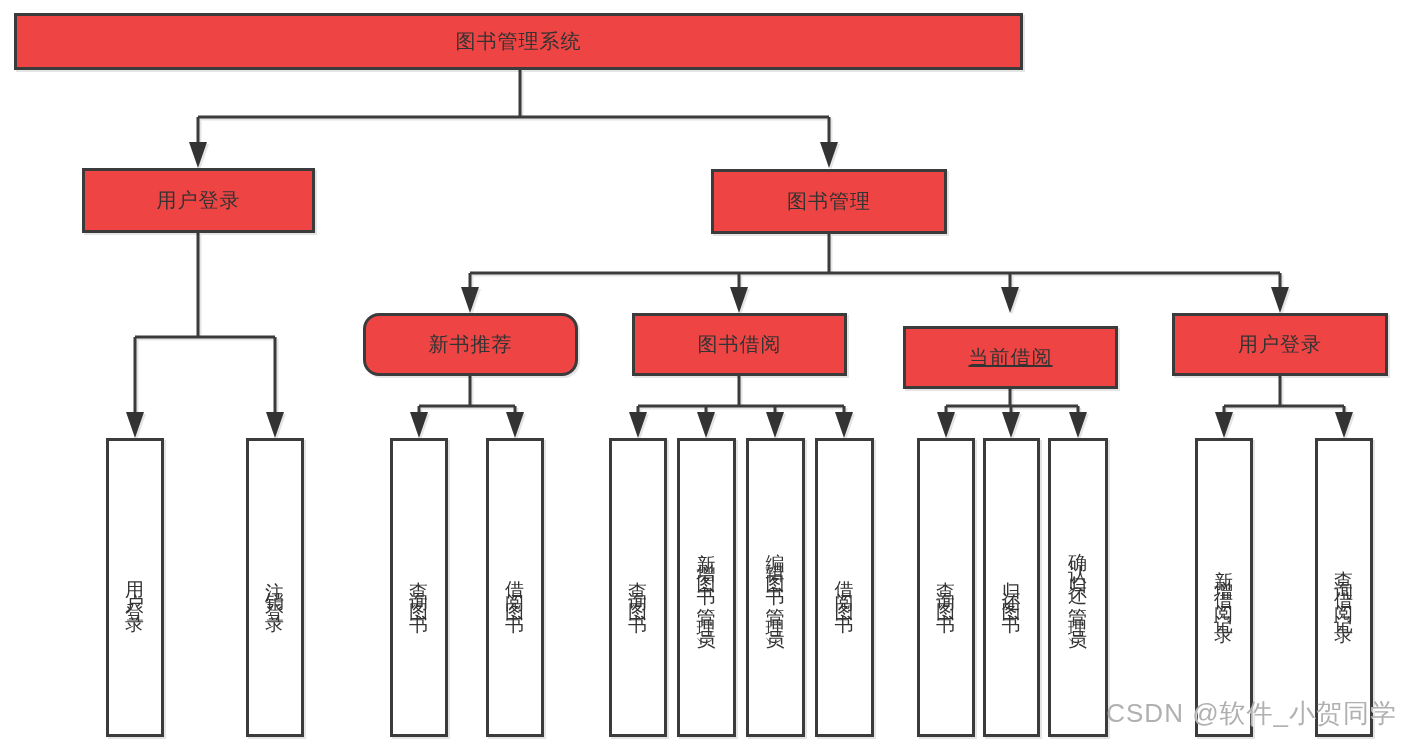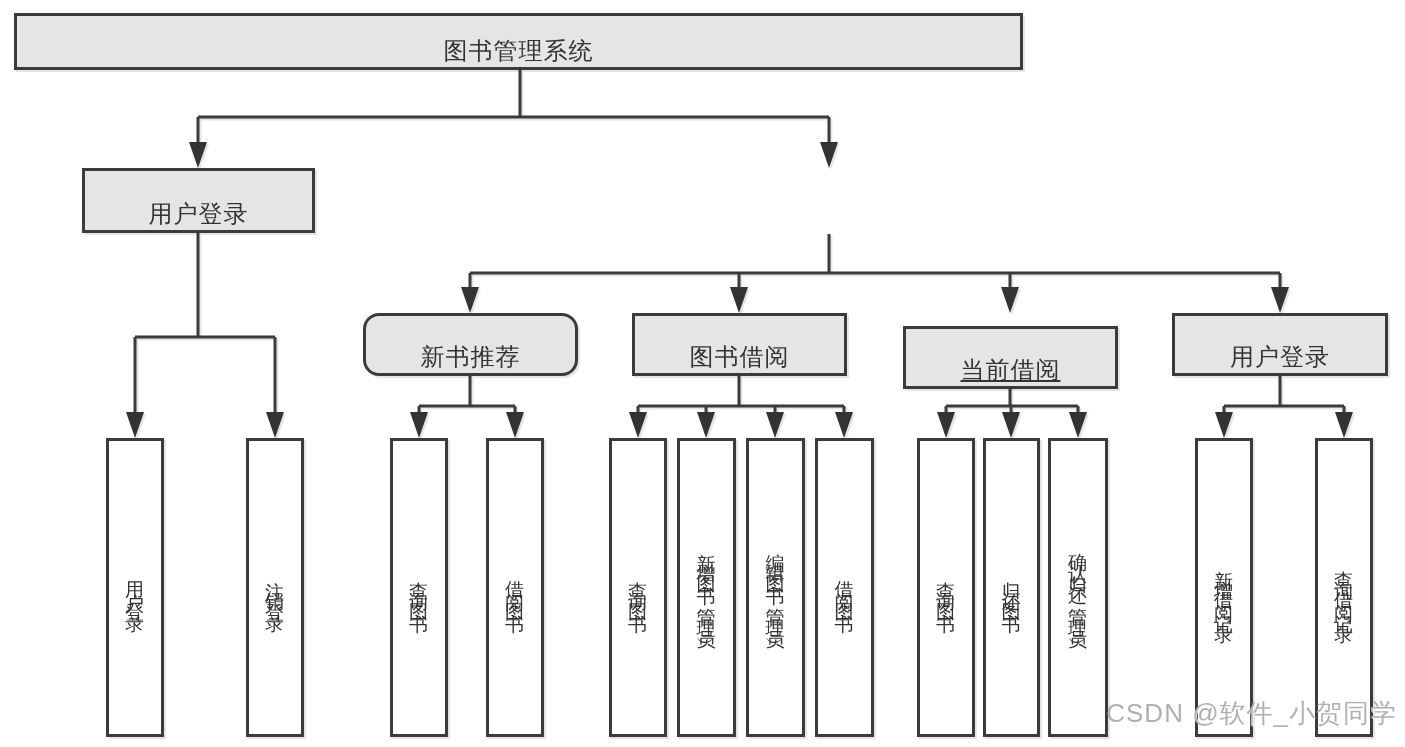--- a/index.html
+++ b/index.html
@@ -23,25 +23,25 @@
     stroke-width: 3;
   }
   #connectors polygon {
     fill: #333333;
     stroke: none;
   }
   .hnode {
     position: absolute;
     box-sizing: border-box;
     border: 3px solid #3b3b3b;
-    background: #e5e5e5;
+    background: #ef4444;
     display: flex;
-    align-items: flex-end;
+    align-items: center;
     justify-content: center;
-    font-size: 24px;
+    font-size: 20px;
     color: #333333;
     letter-spacing: 1px;
     box-shadow: 2px 2px 0 rgba(0,0,0,0.10);
     z-index: 2;
   }
   .vnode {
     position: absolute;
     top: 438px;
     height: 299px;
     box-sizing: border-box;
@@ -117,20 +117,23 @@
     </g>
   </svg>
 
   <div class="hnode" style="left:14px; top:13px; width:1009px; height:57px;">
     <span>图书管理系统</span>
   </div>
 
   <div class="hnode" style="left:82px; top:168px; width:233px; height:65px;">
     <span>用户登录</span>
   </div>
+  <div class="hnode" style="left:711px; top:169px; width:236px; height:65px;">
+    <span>图书管理</span>
+  </div>
 
   <div class="hnode" style="left:363px; top:313px; width:215px; height:63px;border-radius:16px;">
     <span>新书推荐</span>
   </div>
   <div class="hnode" style="left:632px; top:313px; width:215px; height:63px;">
     <span>图书借阅</span>
   </div>
   <div class="hnode" style="left:903px; top:326px; width:215px; height:63px;text-decoration:underline;">
     <span>当前借阅</span>
   </div>

